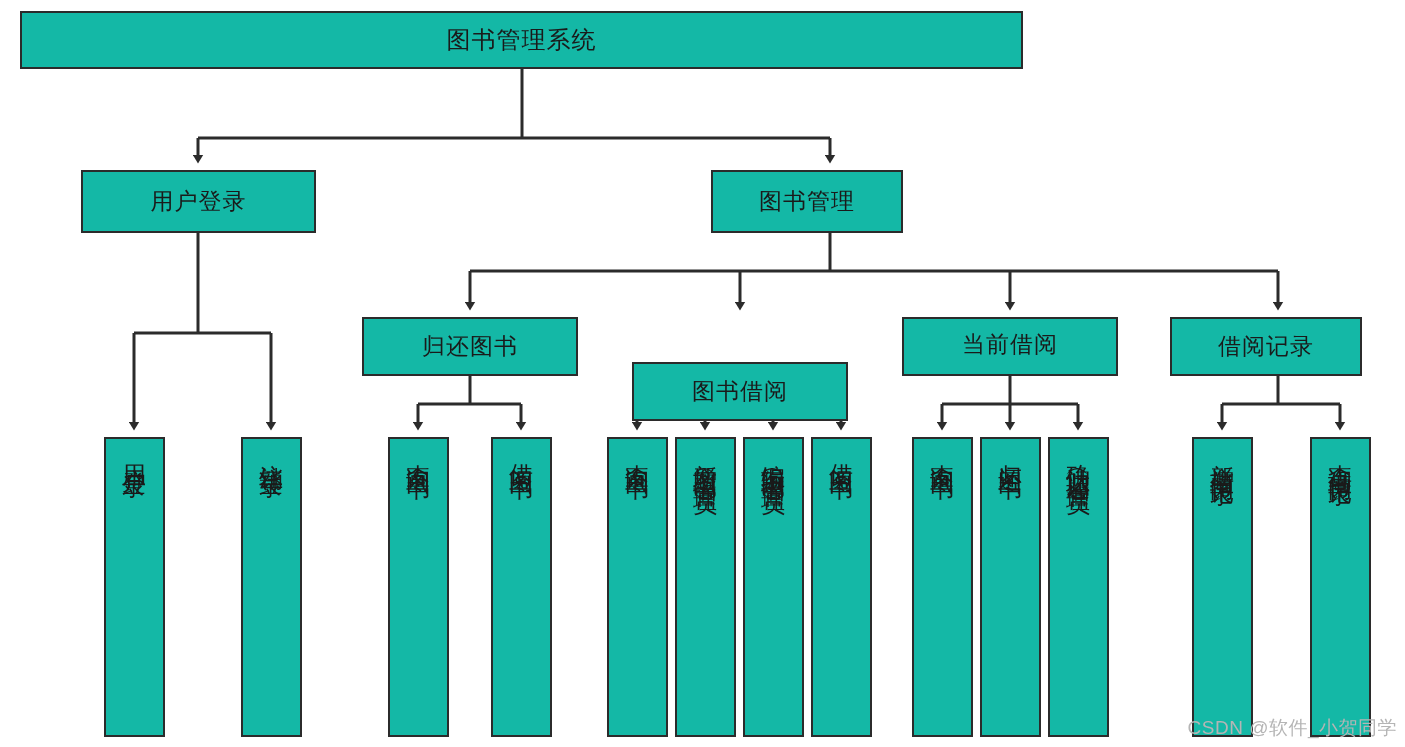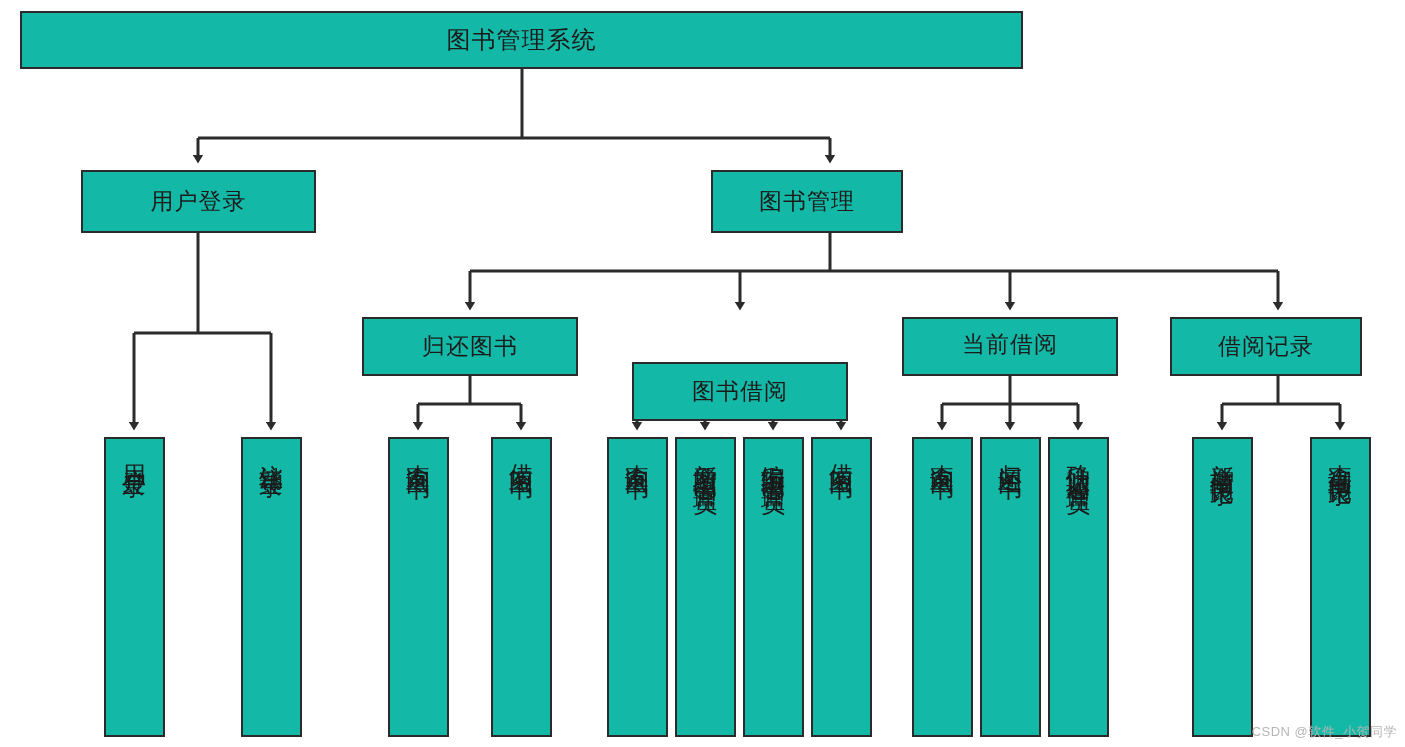--- a/index.html
+++ b/index.html
@@ -53,21 +53,21 @@
     text-orientation: upright;
     font-size: 24px;
     letter-spacing: 4px;
     line-height: 1.05;
     white-space: nowrap;
   }
   #watermark {
     position: absolute;
     right: 8px;
     bottom: 6px;
-    font-size: 13px;
+    font-size: 19px;
     color: #b5b5b5;
     letter-spacing: 0.5px;
     white-space: nowrap;
     pointer-events: none;
   }
 </style>
 </head>
 <body>
 
 <div id="diagram-root">

